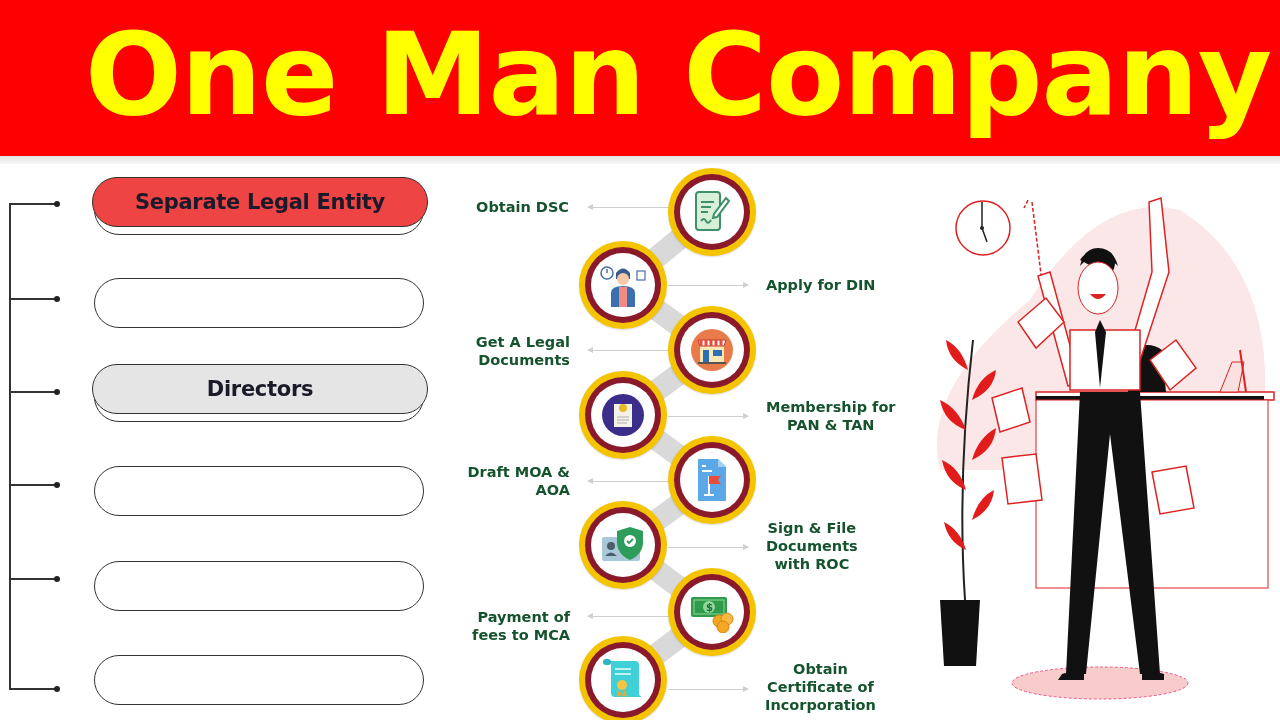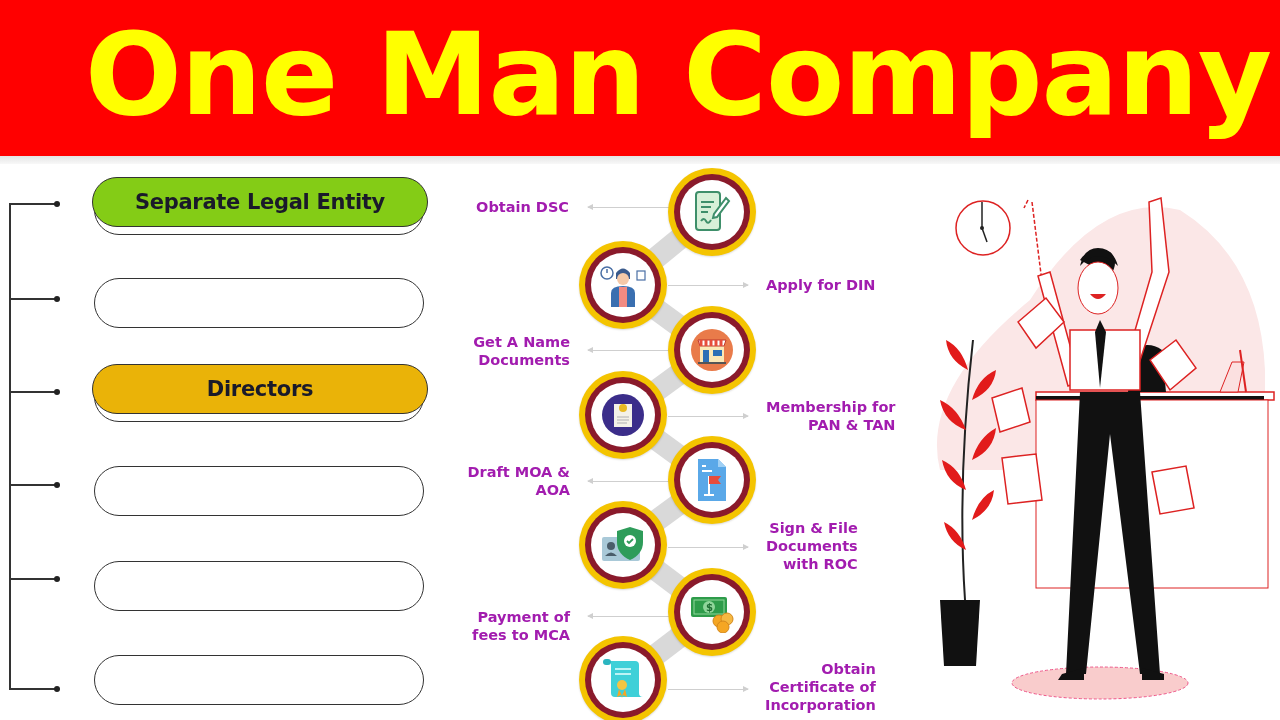--- a/index.html
+++ b/index.html
@@ -16,23 +16,23 @@
   .pill-wrap { position:absolute; left:92px; width:336px; height:58px; }
   .pill-shadow { position:absolute; left:2px; top:8px; width:330px; height:50px; border:1.5px solid #333; border-radius:26px; background:#fff; box-sizing:border-box; }
   .pill { position:absolute; left:0; top:0; width:336px; height:50px; border:1.5px solid #333; border-radius:26px; box-sizing:border-box; display:flex; align-items:center; justify-content:center; }
   .pill span { font-family:"DejaVu Sans", sans-serif; font-weight:bold; font-size:21px; color:#1a1a2a; letter-spacing:-0.3px; }
 
   
   .zigzag { position:absolute; left:0; top:0; }
   .step-circle { position:absolute; width:88px; height:88px; margin-left:-44px; margin-top:-44px; border-radius:50%; background:#f4c400; box-shadow:0 1px 2px rgba(0,0,0,0.15); }
   .step-circle .ring { position:absolute; left:6px; top:6px; width:76px; height:76px; border-radius:50%; background:#8a1a2b; }
   .step-circle .inner { position:absolute; left:12px; top:12px; width:64px; height:64px; border-radius:50%; background:#fff; display:flex; align-items:center; justify-content:center; }
-  .step-label { position:absolute; font-family:"DejaVu Sans", sans-serif; font-weight:bold; font-size:14.5px; line-height:18px; color:#a21caf; white-space:nowrap; }
+  .step-label { position:absolute; font-family:"DejaVu Sans", sans-serif; font-weight:bold; font-size:14.5px; line-height:18px; color:#14532d; white-space:nowrap; }
   .step-label.left { text-align:right; }
-  .step-label.right { text-align:right; }
+  .step-label.right { text-align:center; }
   .arrow { position:absolute; height:1px; background:#cfcfcf; }
   .arrow.to-left::before { content:""; position:absolute; left:-1px; top:-3px; border-right:6px solid #cfcfcf; border-top:3.5px solid transparent; border-bottom:3.5px solid transparent; }
   .arrow.to-right::after { content:""; position:absolute; right:-1px; top:-3px; border-left:6px solid #cfcfcf; border-top:3.5px solid transparent; border-bottom:3.5px solid transparent; }
 
   .illustration { position:absolute; left:920px; top:170px; width:360px; height:540px; }
 </style>
 </head>
 <body>
 
 <div class="banner"></div>
@@ -44,30 +44,30 @@
   <div class="bracket-h" style="top:203px"></div>
   <div class="bracket-h" style="top:298px"></div>
   <div class="bracket-h" style="top:391px"></div>
   <div class="bracket-h" style="top:484px"></div>
   <div class="bracket-h" style="top:578px"></div>
   <div class="bracket-h" style="top:688px"></div>
 </div>
 
 <div class="pill-wrap" style="top:177px">
   <div class="pill-shadow"></div>
-  <div class="pill" style="background:#84cc16">
+  <div class="pill" style="background:#ef4444">
       <span>Separate Legal Entity</span>
     </div>
 </div>
 <div class="pill-wrap" style="top:270px">
   <div class="pill-shadow"></div>
 </div>
 <div class="pill-wrap" style="top:364px">
   <div class="pill-shadow"></div>
-  <div class="pill" style="background:#eab308">
+  <div class="pill" style="background:#e5e5e5">
       <span>Directors</span>
     </div>
 </div>
 <div class="pill-wrap" style="top:458px">
   <div class="pill-shadow"></div>
 </div>
 <div class="pill-wrap" style="top:553px">
   <div class="pill-shadow"></div>
 </div>
 <div class="pill-wrap" style="top:647px">
@@ -196,21 +196,21 @@
   </div>
 </div>
 
 <div class="step-label left" style="right:711px; top:198px">
   <div>Obtain DSC</div>
 </div>
 <div class="step-label right" style="left:766px; top:276px">
   <div>Apply for DIN</div>
 </div>
 <div class="step-label left" style="right:710px; top:333px">
-  <div>Get A Name</div>
+  <div>Get A Legal</div>
   <div>Documents</div>
 </div>
 <div class="step-label right" style="left:766px; top:398px">
   <div>Membership for</div>
   <div>PAN &amp; TAN</div>
 </div>
 <div class="step-label left" style="right:710px; top:463px">
   <div>Draft MOA &amp;</div>
   <div>AOA</div>
 </div>

